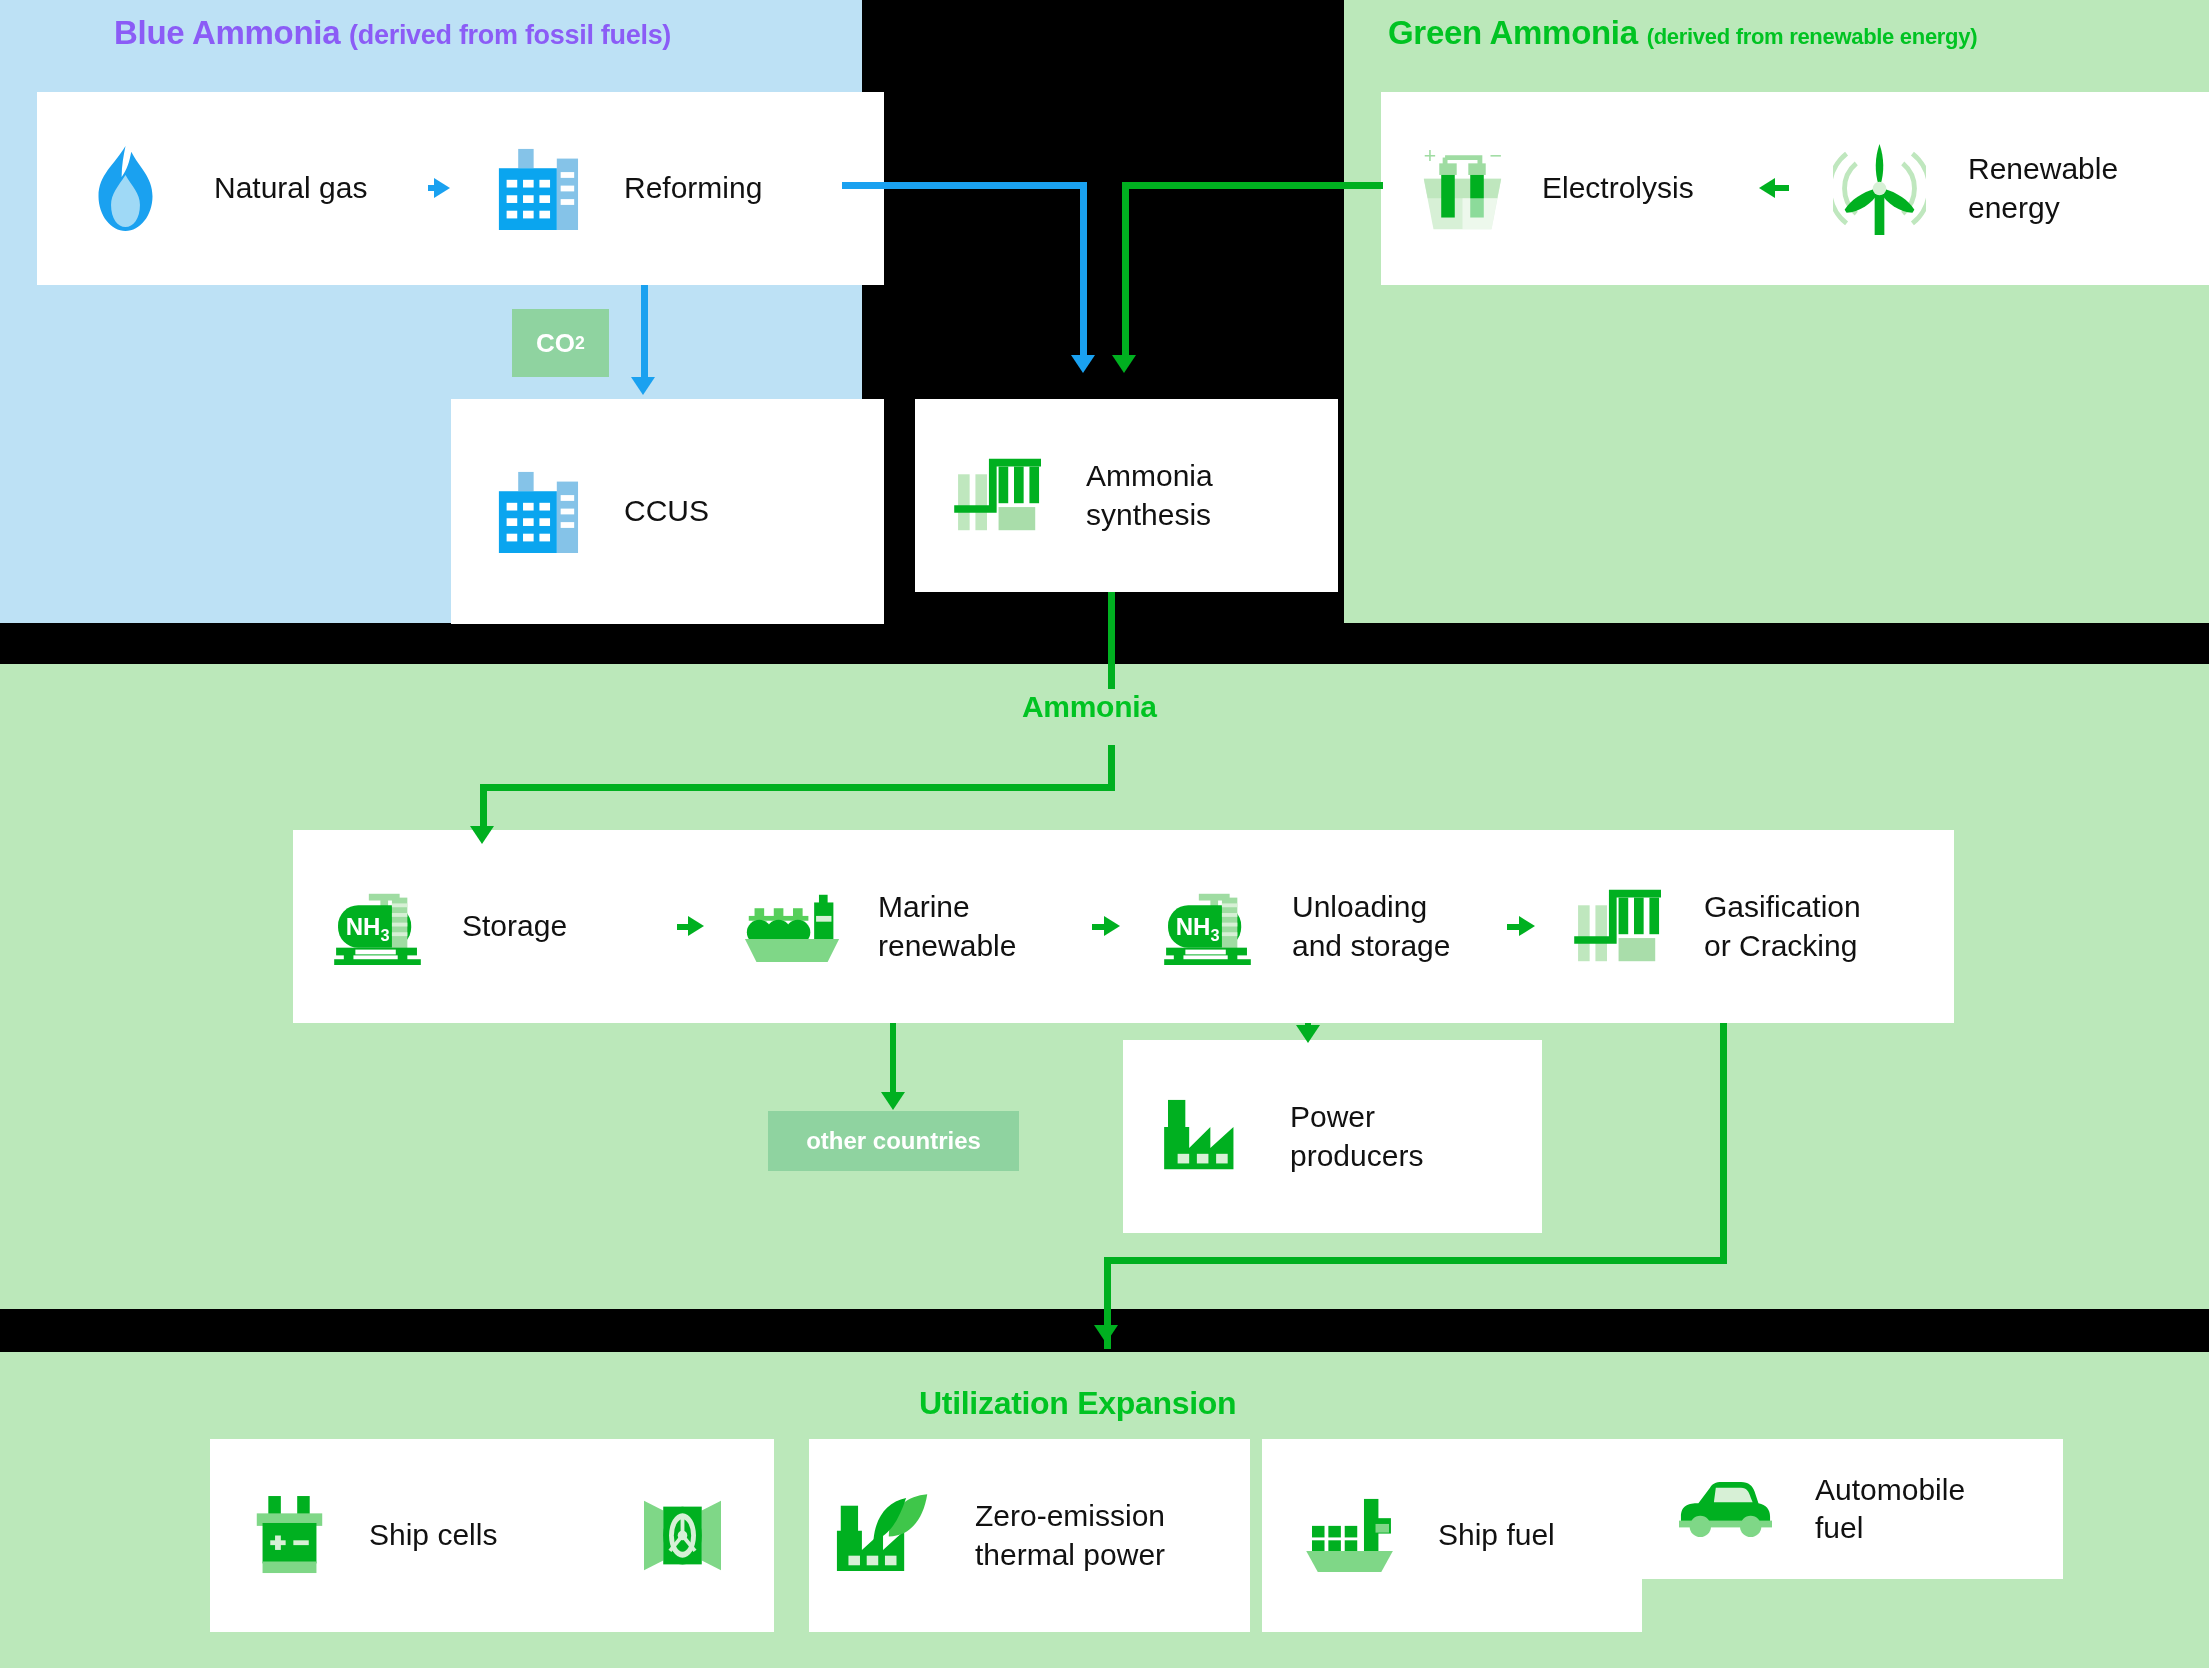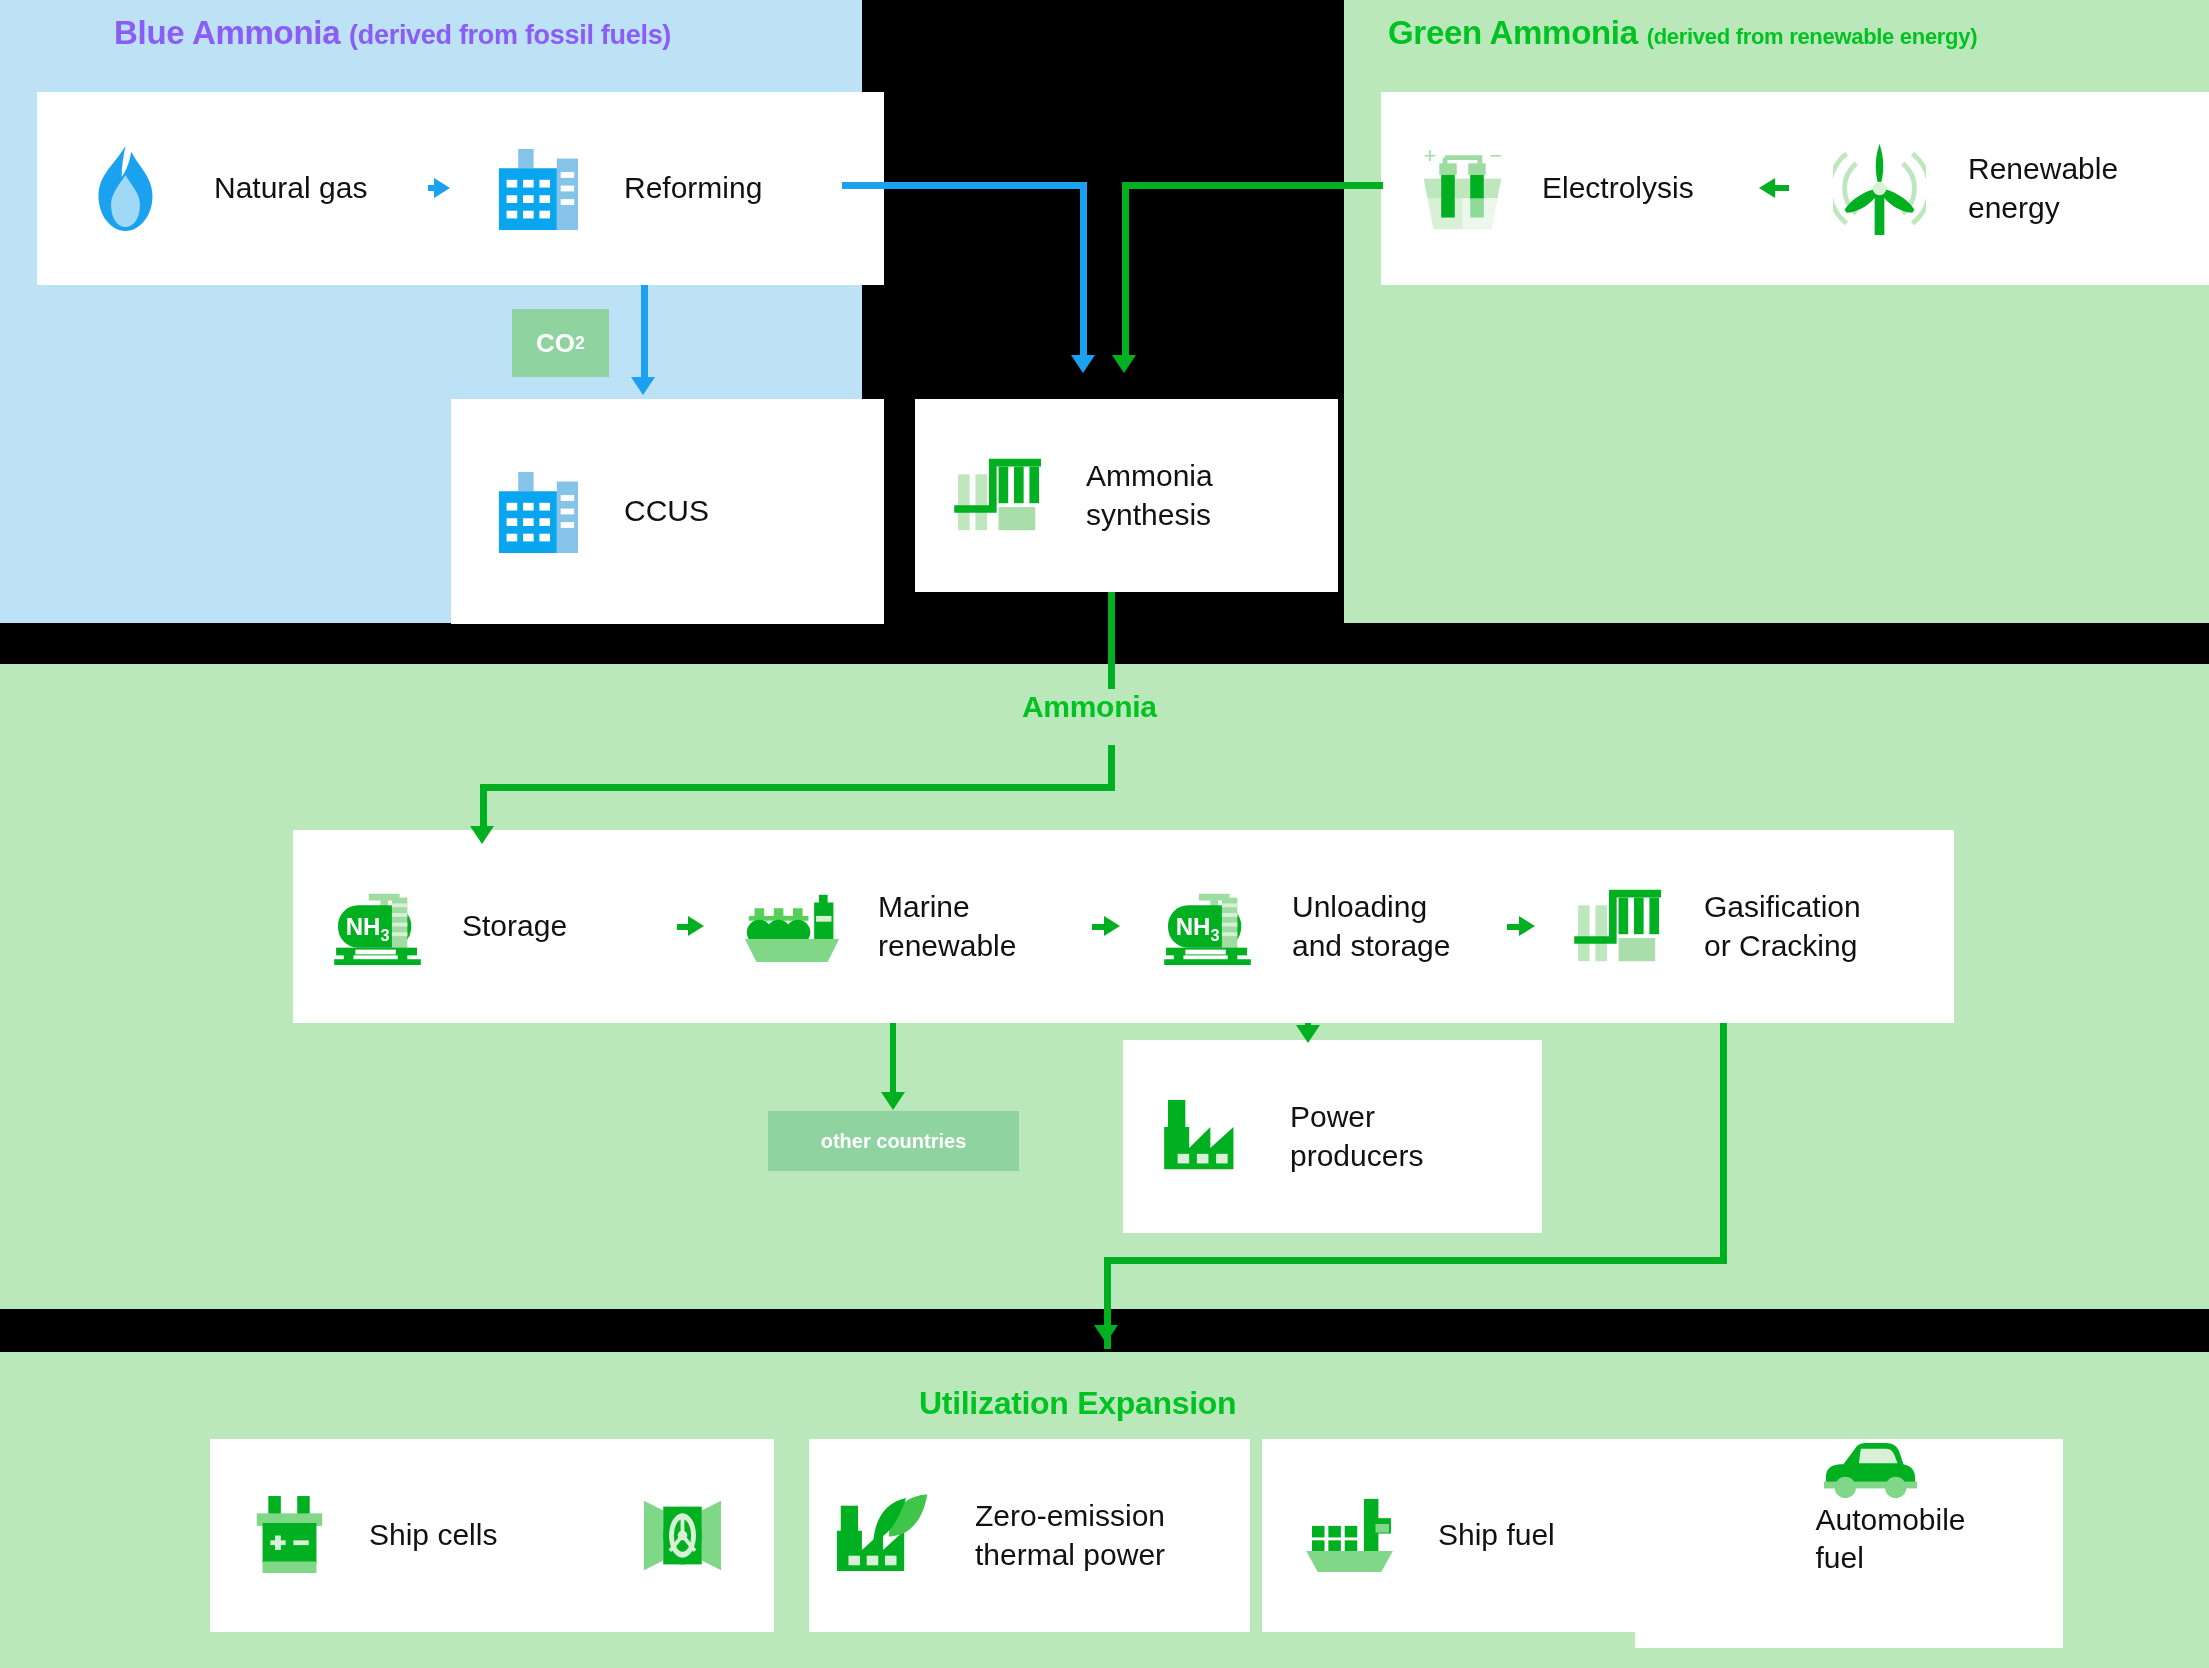--- a/index.html
+++ b/index.html
@@ -19,21 +19,21 @@
   #green-title{left:1388px;top:13.5px;font-size:33px;color:#00c322;}
   #green-title .sub{font-size:22px;}
   #ammonia-title{left:1022px;top:690px;font-size:30px;color:#00c322;}
   #util-title{left:919px;top:1385px;font-size:32px;color:#00c322;}
 
   .card{position:absolute;background:#fff;display:flex;align-items:center;}
   .card .ic{flex:0 0 auto;display:flex;align-items:center;justify-content:center;}
   .card .lbl{font-size:30px;color:#111;line-height:1.28;}
 
   .badge{position:absolute;background:#8fd3a0;color:#fff;font-weight:bold;
-         font-size:20px;display:flex;align-items:center;justify-content:center;}
+         font-size:24px;display:flex;align-items:center;justify-content:center;}
   #co2-badge{left:512px;top:309px;width:97px;height:68px;font-size:26px;}
   #other-countries{left:768px;top:1111px;width:251px;height:60px;}
   .badge sub{font-size:0.68em;vertical-align:-0.25em;}
 
   
   .ln{position:absolute;background:#1aa1f0;}
   .lng{position:absolute;background:#00b020;}
   .ah{position:absolute;width:0;height:0;}
   .ah-d-blue{border-left:12.6px solid transparent;border-right:12.6px solid transparent;
              border-top:18.3px solid #1aa1f0;}
@@ -348,21 +348,21 @@
       <rect x="42" y="45" width="13" height="12" fill="#00b020"></rect>
       <rect x="62" y="2" width="15" height="56" fill="#00b020"></rect>
       <rect x="72" y="22" width="18" height="16" fill="#00b020"></rect>
       <rect x="74" y="28" width="14" height="9" fill="#7fd787"></rect>
       <path d="M2 56 H92 L80 78 H14 Z" fill="#7fd787"></path>
     </svg>
   </span>
   <span class="lbl" style="margin-left:41px;">Ship fuel</span>
 </div>
 
-<div class="card" id="c-auto" style="left:1635px;top:1439px;width:386px;height:209px;padding-left:42px;flex-direction:column;">
+<div class="card" id="c-auto" style="left:1635px;top:1439px;width:386px;height:140px;padding-left:42px;">
   <span class="ic">
     <svg width="97" height="62" viewBox="0 0 100 64">
       <path d="M4 40 C4 28 12 26 22 26 L34 10 C36 6 40 4 46 4 L66 4 C74 4 78 8 80 14 L84 26 C92 28 96 32 96 40 L96 48 H4 Z" fill="#00b020"></path>
       <path d="M40 10 L66 10 C72 10 74 14 76 20 L78 25 H38 Z" fill="#d7f0d6"></path>
       <rect x="2" y="44" width="96" height="7" fill="#7fd787"></rect>
       <circle cx="24" cy="50" r="11" fill="#7fd787"></circle>
       <circle cx="76" cy="50" r="11" fill="#7fd787"></circle>
     </svg>
   </span>
   <span class="lbl" style="margin-left:41px;">

